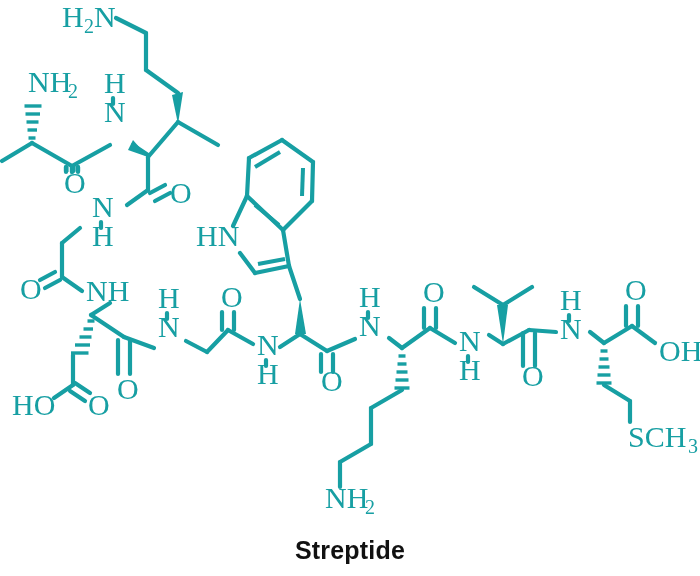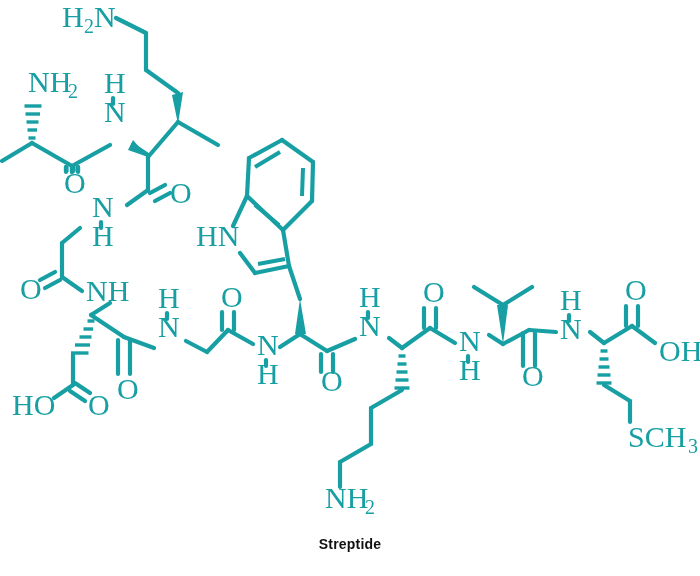--- a/index.html
+++ b/index.html
@@ -61,21 +61,21 @@
   .atom-label.sub {
     font-size: 20px;
   }
   .caption {
     position: absolute;
     left: 0;
     top: 536px;
     width: 700px;
     text-align: center;
     font-family: "Liberation Sans", sans-serif;
-    font-size: 14px;
+    font-size: 25px;
     font-weight: bold;
     color: #111111;
     letter-spacing: 0.2px;
   }
 </style>
 </head>
 <body>
 
 <div id="figure">
 

